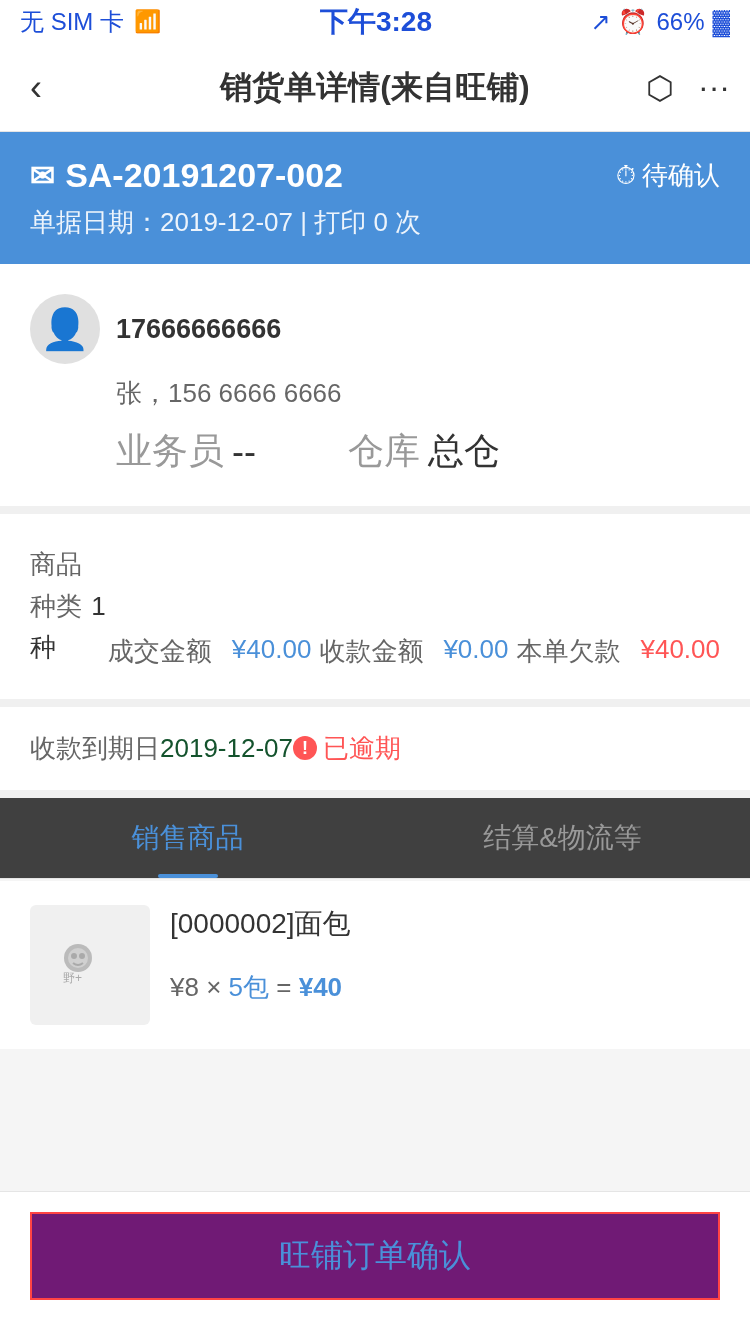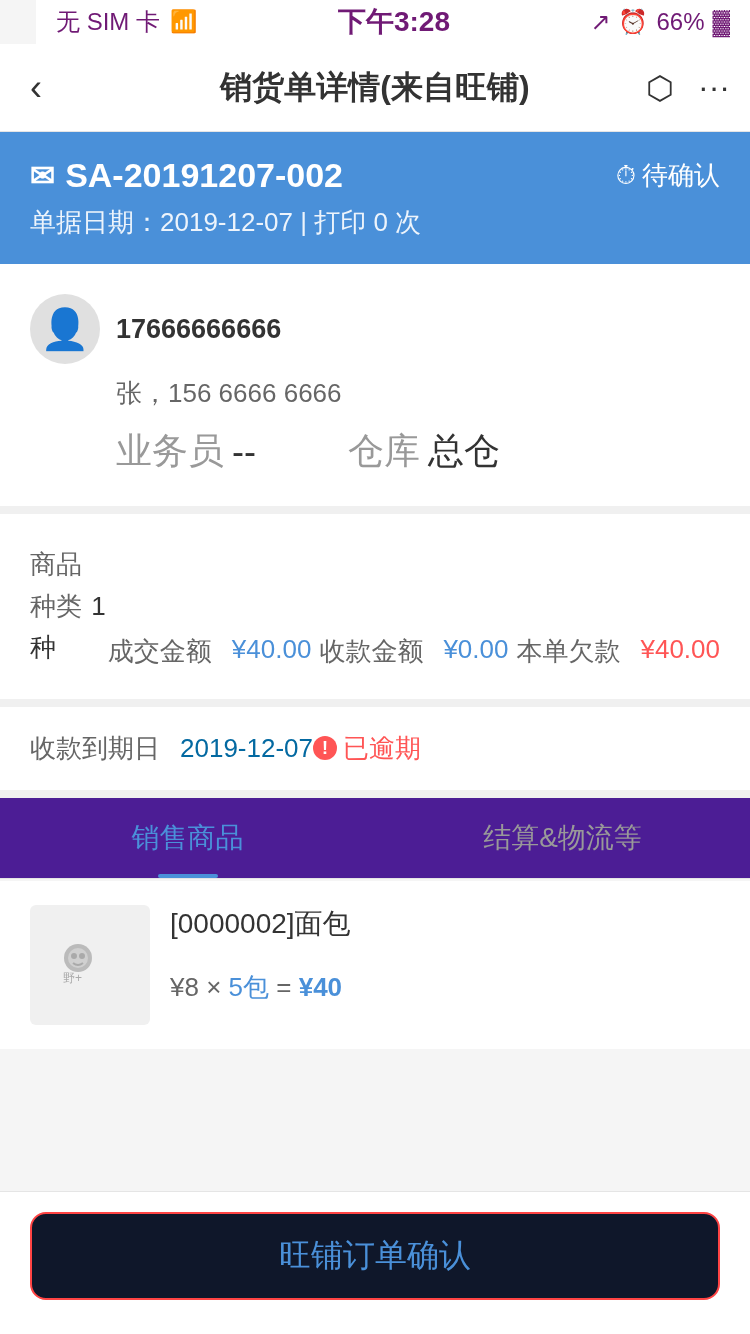--- a/index.html
+++ b/index.html
@@ -15,22 +15,21 @@
 
     
     .status-bar {
       background: #fff;
       height: 44px;
       display: flex;
       align-items: center;
       justify-content: space-between;
       padding: 0 20px;
       font-size: 24px;
-      color: #701a75;
-      margin-left: 36px;
+      color: #1d4ed8;
     }
     .status-left { display: flex; align-items: center; gap: 10px; }
     .status-center { font-size: 28px; font-weight: 600; }
     .status-right { display: flex; align-items: center; gap: 8px; font-size: 24px; }
     .wifi-icon, .signal-icon { font-size: 22px; }
 
     
     .nav-bar {
       background: #fff;
       height: 88px;
@@ -193,21 +192,21 @@
       background: #fff;
       padding: 24px 30px;
       display: flex;
       align-items: center;
       gap: 0;
       font-size: 26px;
       color: #666;
       border-bottom: 8px solid #f0f0f0;
     }
     .due-label { color: #666; }
-    .due-value { color: #0369a1; margin-left: 20px; }
+    .due-value { color: #14532d; }
     .overdue-badge {
       background: #fff;
       border: none;
       display: flex;
       align-items: center;
       gap: 6px;
       font-size: 26px;
       color: #FF5555;
     }
     .overdue-dot {
@@ -218,21 +217,21 @@
       display: inline-flex;
       align-items: center;
       justify-content: center;
       color: #fff;
       font-size: 18px;
       font-weight: bold;
     }
 
     
     .tabs {
-      background: #4c1d95;
+      background: #404040;
       display: flex;
       border-bottom: 1px solid #e5e5e5;
     }
     .tab {
       flex: 1;
       height: 80px;
       display: flex;
       align-items: center;
       justify-content: center;
       font-size: 28px;
@@ -306,22 +305,22 @@
       left: 0;
       width: 750px;
       background: #fff;
       padding: 20px 30px 34px;
       border-top: 1px solid #e5e5e5;
     }
     .confirm-btn {
       width: 100%;
       height: 88px;
       border: 2px solid #FF4444;
-      background: #0f172a;
-      border-radius: 16px;
+      background: #701a75;
+      border-radius: 0;
       font-size: 32px;
       color: #4A90D9;
       cursor: pointer;
       display: flex;
       align-items: center;
       justify-content: center;
     }
 
     .spacer { height: 160px; }
   </style>

